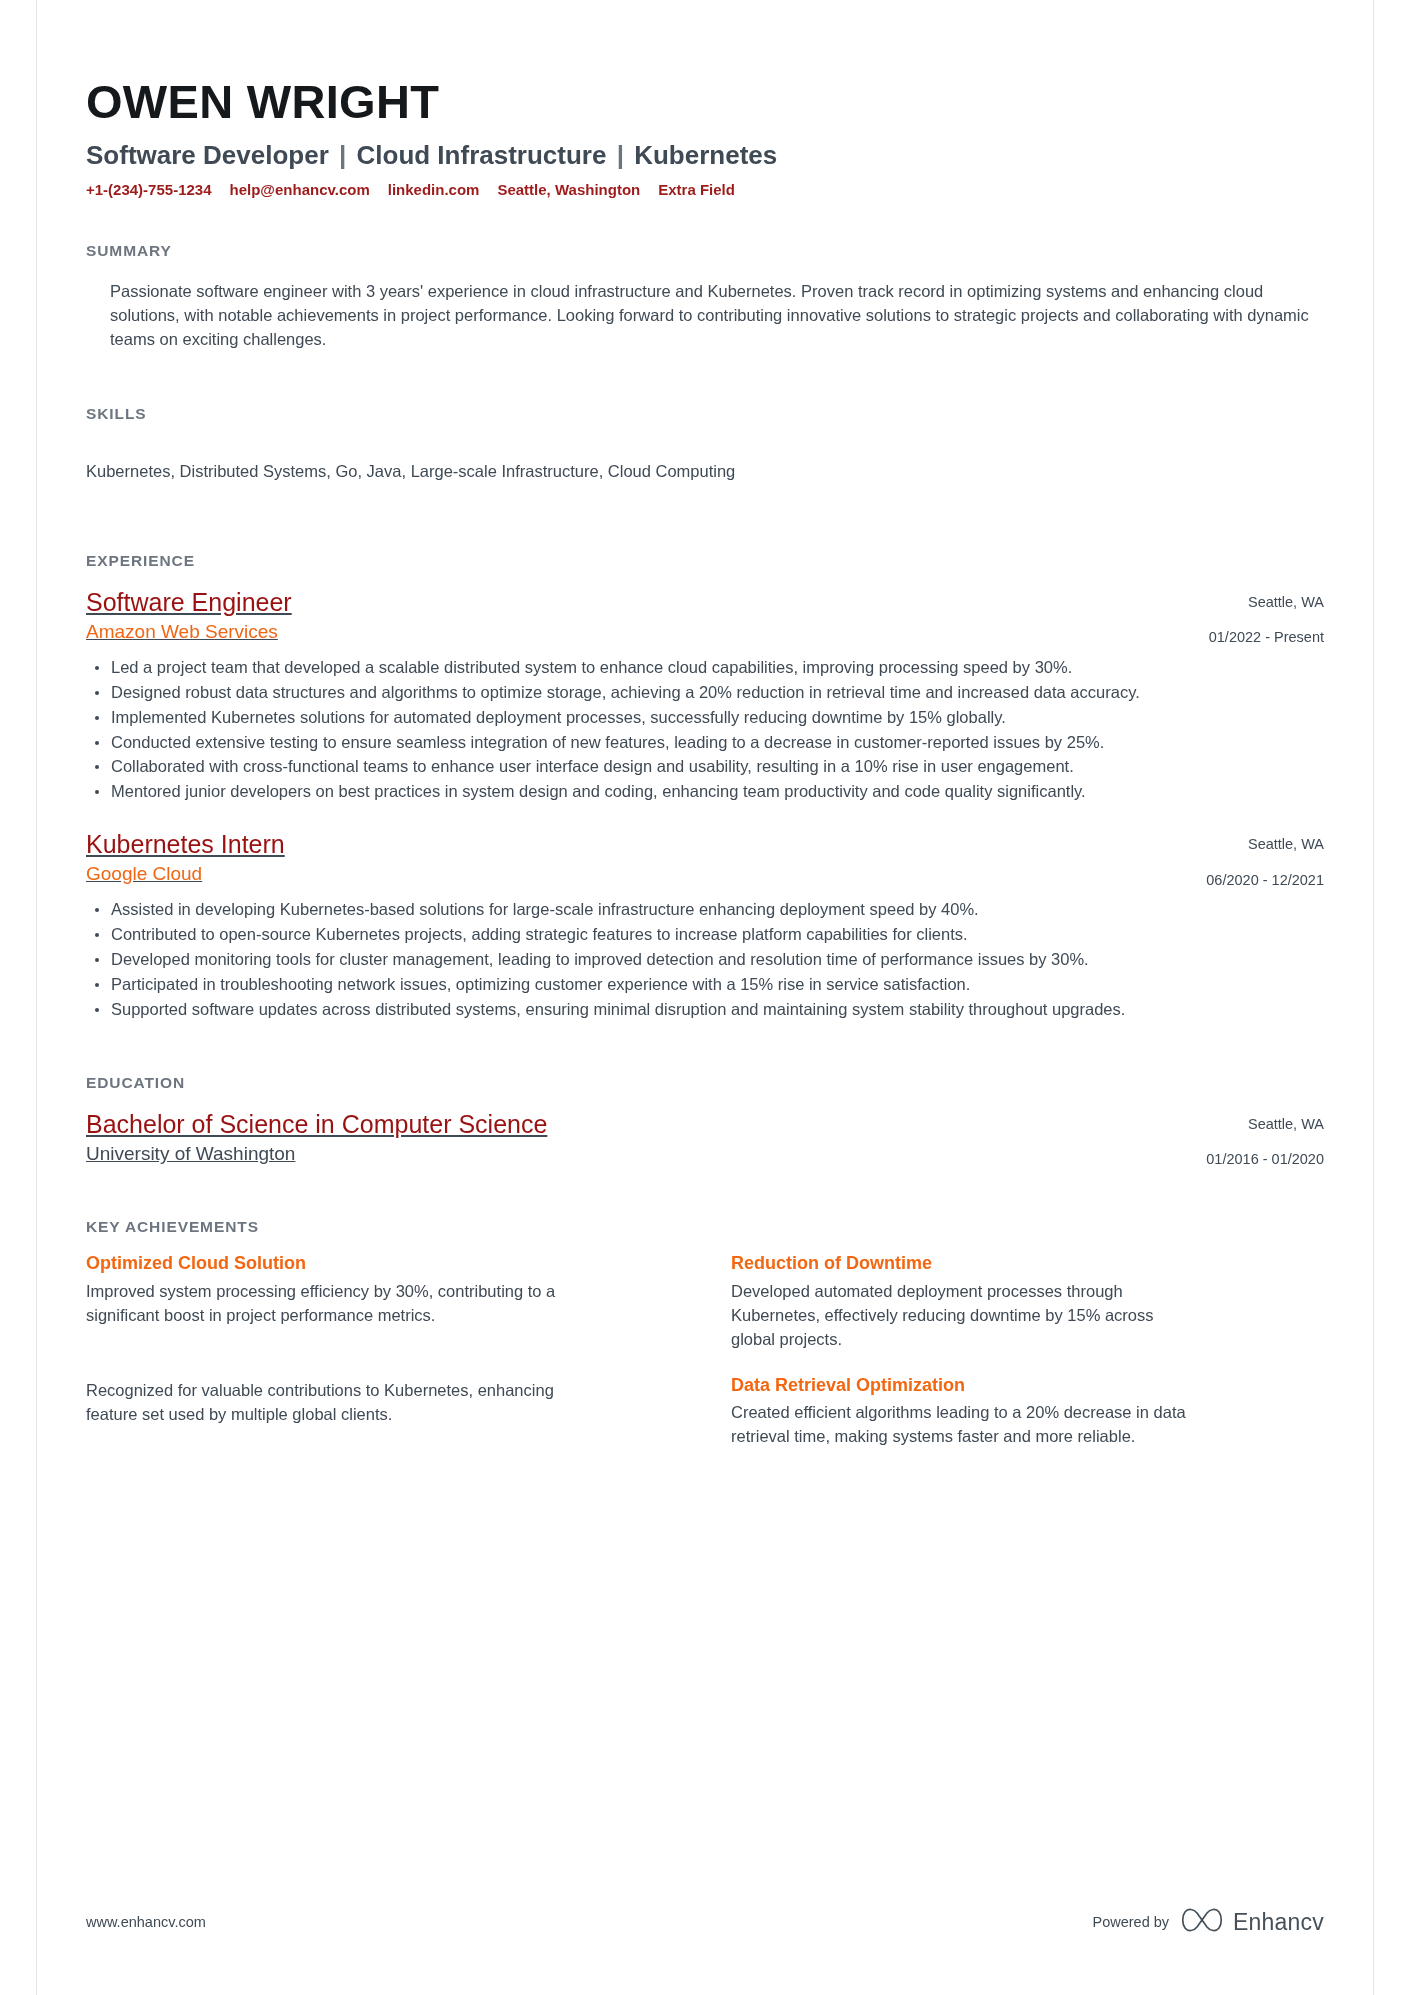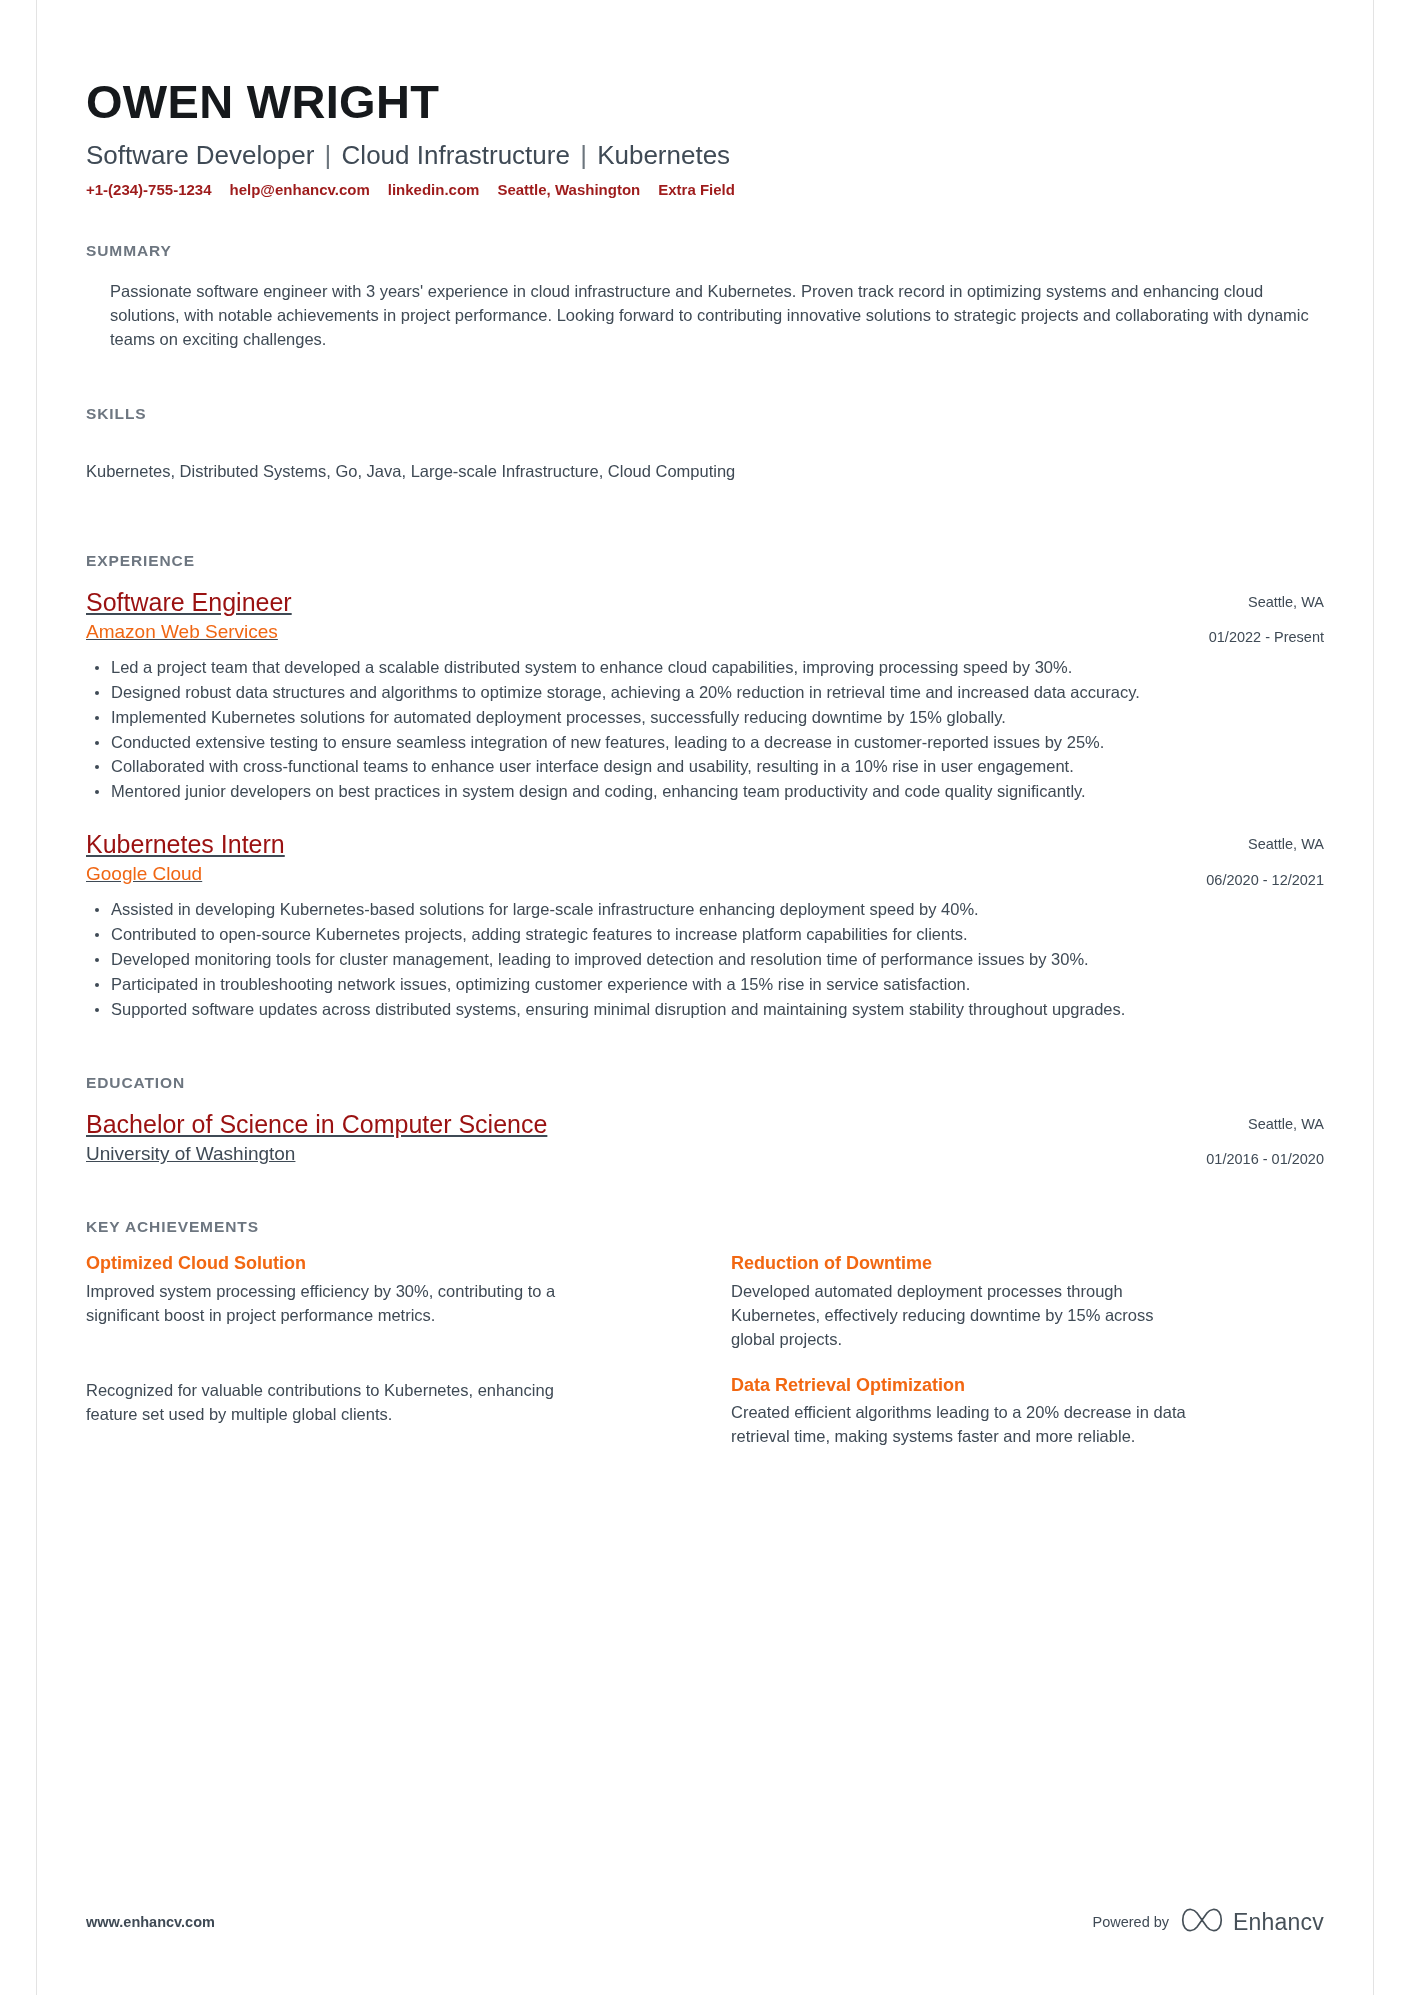--- a/index.html
+++ b/index.html
@@ -47,21 +47,21 @@
   .name {
     font-size: 47px;
     font-weight: 700;
     letter-spacing: 0.3px;
     color: #16191c;
     line-height: 1;
     margin-top: 78px;
   }
   .headline {
     font-size: 26px;
-    font-weight: 400;
+    font-weight: 700;
     color: #3f4a55;
     margin-top: 14px;
     line-height: 1.25;
   }
   .headline .sep {
     color: #6c757d;
     padding: 0 3px;
   }
   .contacts {
     margin-top: 9px;
@@ -204,21 +204,20 @@
     left: 86px;
     right: 86px;
     bottom: 58px;
     display: flex;
     align-items: center;
     justify-content: space-between;
   }
   .footer-url {
     font-size: 14.5px;
     color: #3f4a55;
-    font-weight: bold;
   }
   .footer-right {
     display: flex;
     align-items: center;
     gap: 12px;
   }
   .powered {
     font-size: 14.5px;
     color: #3f4a55;
   }

